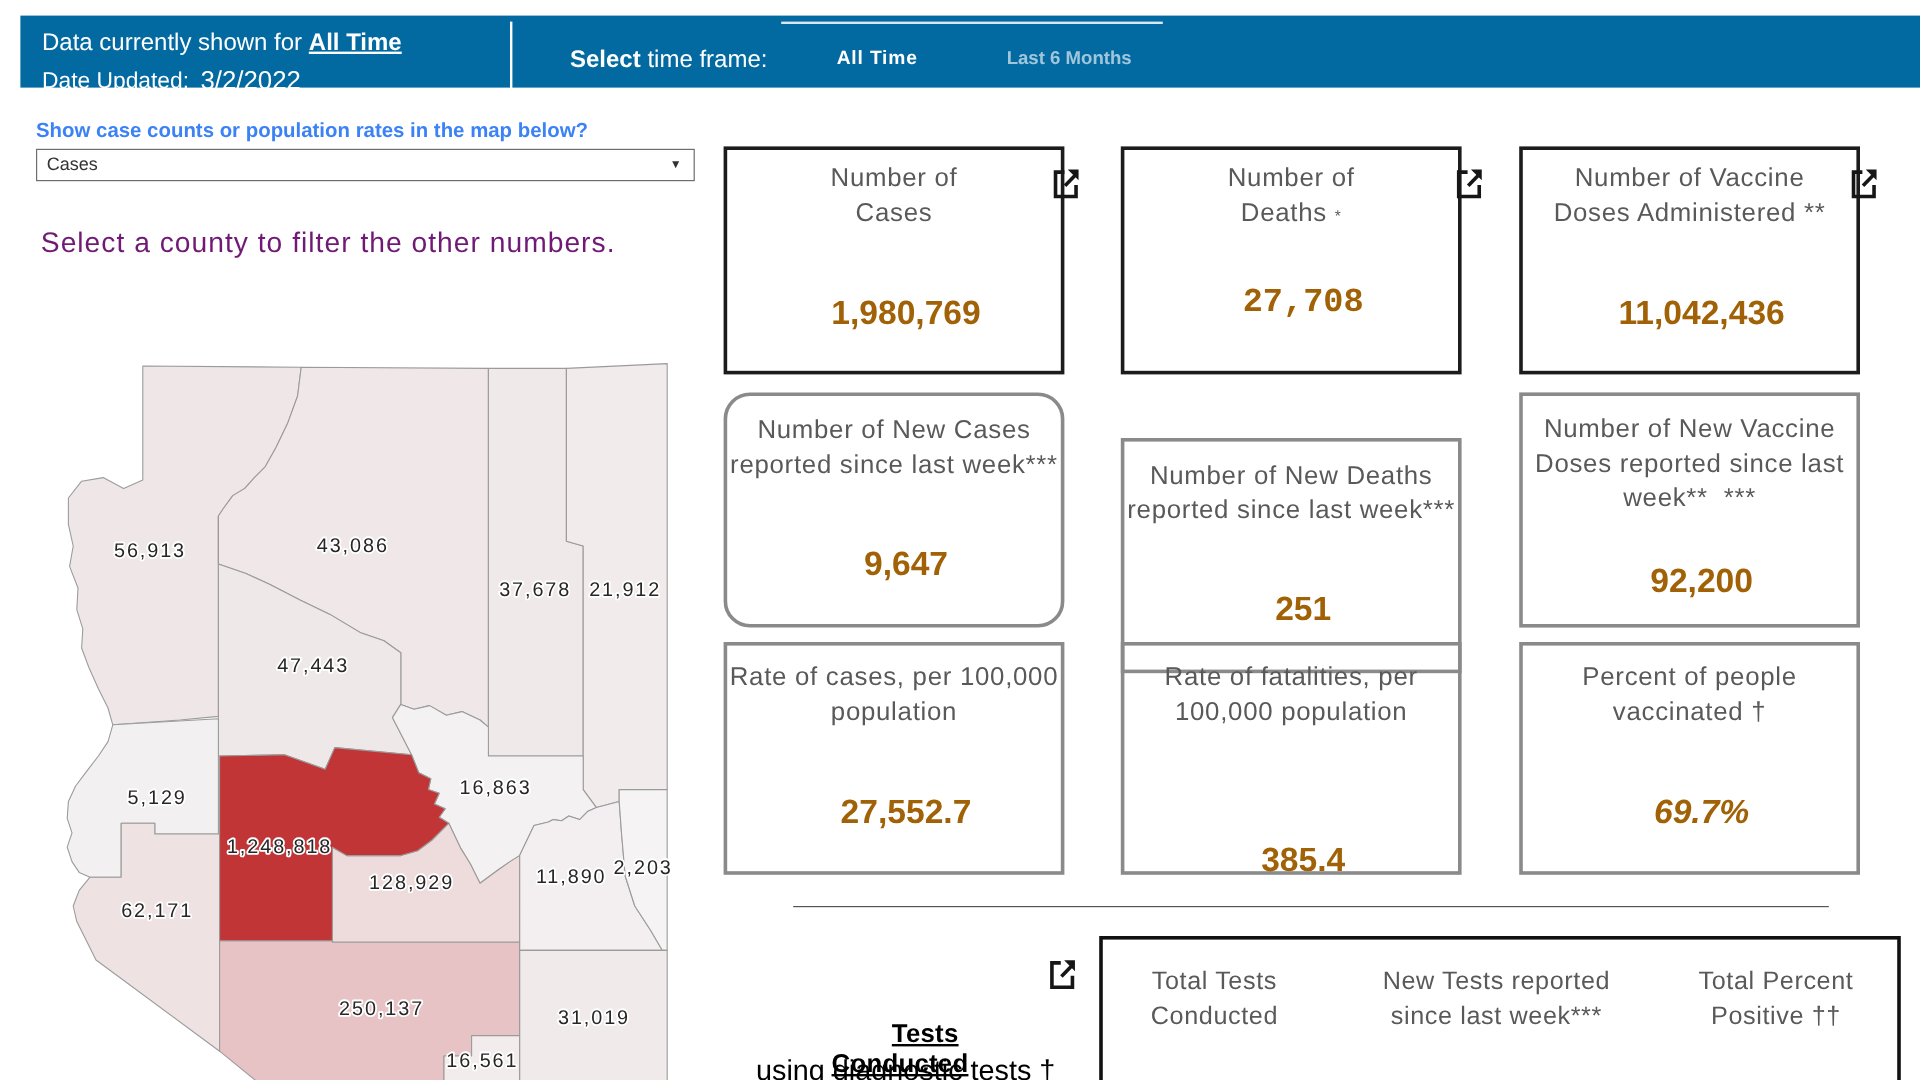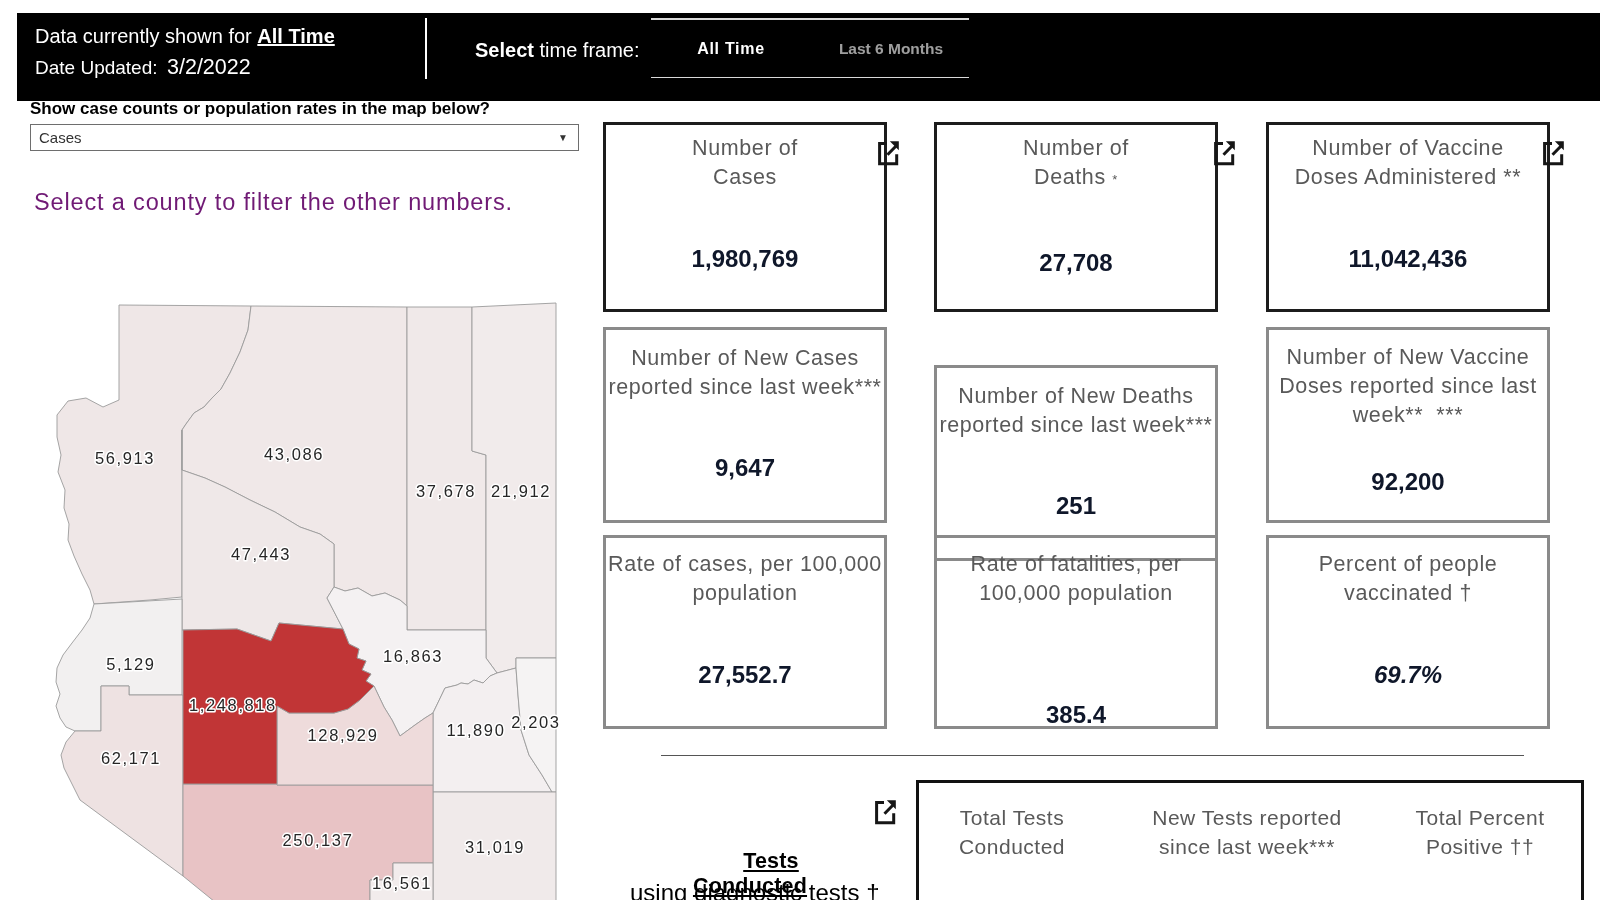--- a/index.html
+++ b/index.html
@@ -1,39 +1,39 @@
 <!DOCTYPE html>
 <html><head>
 <meta charset="utf-8">
 <style>
 html,body{margin:0;padding:0;}
 body{width:1600px;height:900px;overflow:hidden;position:relative;background:#fff;
   font-family:"Liberation Sans", sans-serif;}
 .abs{position:absolute;}
 
-#banner{left:17px;top:13px;width:1583px;height:88px;background:#000000;color:#fff;}
+#banner{left:17px;top:13px;width:1583px;height:60px;background:#0369a1;color:#fff;}
 #banner .l1{left:18px;top:12px;font-size:20px;}
 #banner .l2{left:18px;top:44px;font-size:19px;}
 #banner .div{left:408px;top:5px;width:1.5px;height:61px;background:#fff;}
 #banner .sel{left:458px;top:26px;font-size:20px;}
 #banner .tabline{left:634px;width:318px;height:1.5px;background:rgba(255,255,255,0.85);}
 #banner .t1{left:634px;top:8px;width:160px;text-align:center;font-weight:bold;font-size:16px;letter-spacing:0.7px;line-height:55px;}
 #banner .t2{left:794px;top:8px;width:160px;text-align:center;font-weight:bold;font-size:15.5px;line-height:55px;color:rgba(255,255,255,0.62);}
 u.at{font-weight:bold;text-decoration:underline;}
 
-#qlabel{left:30px;top:99px;font-size:17px;font-weight:bold;color:#000000;}
+#qlabel{left:30px;top:99px;font-size:17px;font-weight:bold;color:#3b82f6;}
 #combo{left:30px;top:124px;width:539px;height:25px;border:1px solid #6e6e6e;font-size:15px;color:#333;line-height:25px;padding-left:8px;background:#fff;}
 #combo .arr{position:absolute;right:10px;top:0;font-size:10px;color:#333;}
 #selcounty{left:34px;top:189px;font-size:23.5px;letter-spacing:0.85px;color:#701a75;}
 
 .box{width:284px;text-align:center;}
 .b1{border:3px solid #1c1c1c;}
 .b2{border:3px solid #8a8a8a;}
 .title{position:absolute;left:0;width:100%;font-size:21.5px;letter-spacing:0.6px;line-height:29px;color:#595959;}
-.val{position:absolute;left:0;width:100%;font-size:24px;font-weight:bold;color:#0f172a;}
+.val{position:absolute;left:0;width:100%;font-size:28px;font-weight:bold;color:#a16207;padding-left:10px;}
 .eicon{position:absolute;}
 
 #hrline{left:661px;top:755px;width:863px;height:1px;background:#555;}
 #tc1{left:650px;top:849px;width:200px;text-align:center;font-size:21.5px;font-weight:bold;color:#000;letter-spacing:0.2px;}
 #tc1 span{text-decoration:underline;margin-left:42px;}
 #tc2{left:630px;top:879px;width:240px;text-align:center;font-size:24px;color:#000;white-space:nowrap;}
 #tbox{left:916px;top:780px;width:662px;height:130px;border:3px solid #111;}
 .th{position:absolute;top:20px;font-size:21px;letter-spacing:0.5px;line-height:29px;color:#595959;text-align:center;}
 </style>
 </head>
@@ -96,41 +96,41 @@
   <svg class="eicon" style="left:270px;top:15px;" width="24" height="26" viewBox="0 0 24 26">
       <g fill="none" stroke="#161616" stroke-width="3">
         <path d="M11 3.4 H3.6 V23.7 H20.7 V14.2"></path>
         <path d="M11.5 14.7 L19.8 6.2"></path>
       </g>
       <polygon points="13.8,1.3 22.8,1.3 22.8,10.3" fill="#161616"></polygon>
     </svg>
 </div>
 <div class="abs box b1" style="left:934px;top:122px;height:190px;box-sizing:border-box;">
   <div class="title" style="top:8.5px;">Number of<br>Deaths&nbsp;<span style="font-size:13px;">*</span></div>
-  <div class="val" style="top:124px;">27,708</div>
+  <div class="val" style="top:112px;font-family:Liberation Mono, monospace;">27,708</div>
   <svg class="eicon" style="left:275px;top:15px;" width="24" height="26" viewBox="0 0 24 26">
       <g fill="none" stroke="#161616" stroke-width="3">
         <path d="M11 3.4 H3.6 V23.7 H20.7 V14.2"></path>
         <path d="M11.5 14.7 L19.8 6.2"></path>
       </g>
       <polygon points="13.8,1.3 22.8,1.3 22.8,10.3" fill="#161616"></polygon>
     </svg>
 </div>
 <div class="abs box b1" style="left:1266px;top:122px;height:190px;box-sizing:border-box;">
   <div class="title" style="top:8.5px;">Number of Vaccine<br>Doses Administered **</div>
   <div class="val" style="top:120px;">11,042,436</div>
   <svg class="eicon" style="left:272px;top:15px;" width="24" height="26" viewBox="0 0 24 26">
       <g fill="none" stroke="#161616" stroke-width="3">
         <path d="M11 3.4 H3.6 V23.7 H20.7 V14.2"></path>
         <path d="M11.5 14.7 L19.8 6.2"></path>
       </g>
       <polygon points="13.8,1.3 22.8,1.3 22.8,10.3" fill="#161616"></polygon>
     </svg>
 </div>
-<div class="abs box b2" style="left:603px;top:327px;height:196px;box-sizing:border-box;">
+<div class="abs box b2" style="left:603px;top:327px;height:196px;box-sizing:border-box;border-radius:22px;">
   <div class="title" style="top:13.5px;">Number of New Cases<br>reported since last week***</div>
   <div class="val" style="top:124px;">9,647</div>
 </div>
 <div class="abs box b2" style="left:934px;top:327px;height:196px;box-sizing:border-box;margin-top:38px;">
   <div class="title" style="top:13.5px;">Number of New Deaths<br>reported since last week***</div>
   <div class="val" style="top:124px;">251</div>
 </div>
 <div class="abs box b2" style="left:1266px;top:327px;height:196px;box-sizing:border-box;">
   <div class="title" style="top:13px;">Number of New Vaccine<br>Doses reported since last<br>week**&nbsp;&nbsp;***</div>
   <div class="val" style="top:138px;">92,200</div>

